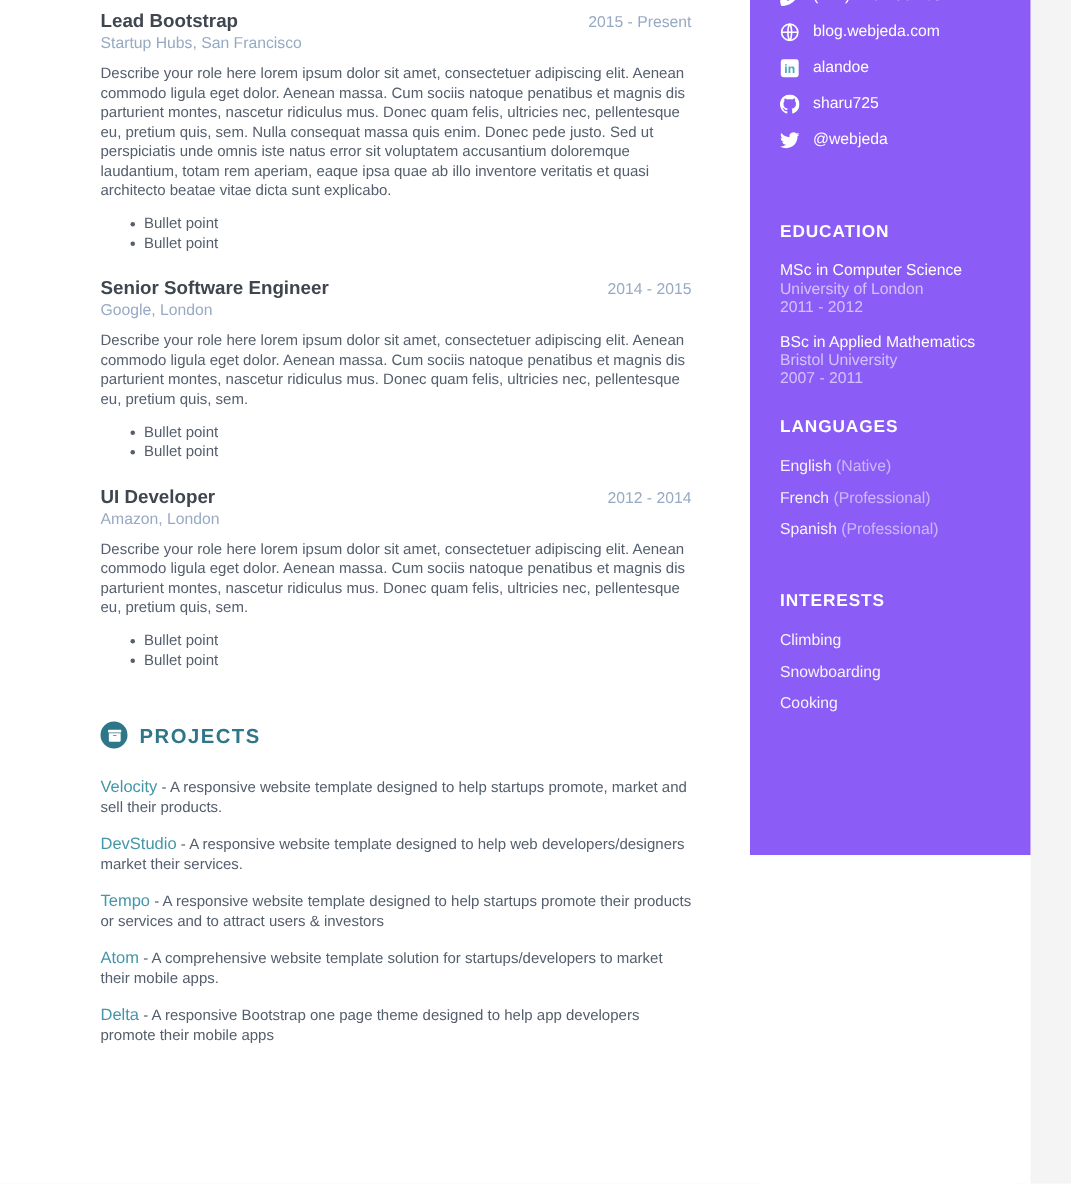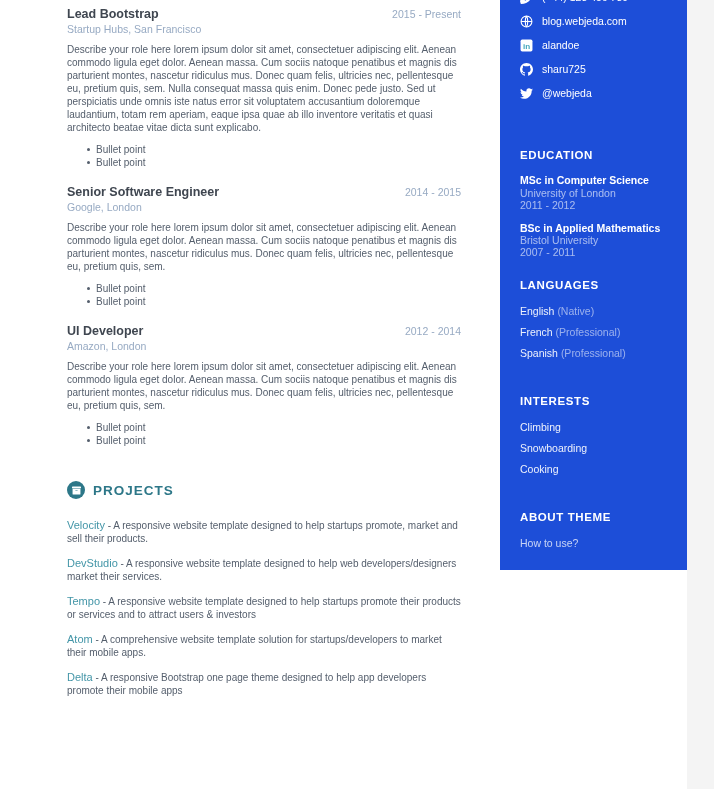--- a/index.html
+++ b/index.html
@@ -30,30 +30,30 @@
   .icon-circle svg { width:9px; height:9px; }
   .section-title { margin:0; font-size:13.5px; font-weight:bold; letter-spacing:1px; color:#2d7788; }
   .section-intro { margin:16px 0 0 0; font-size:10px; line-height:13px; color:#545e6c; }
   .projects-list { margin-top:20px; }
   .project { margin:0 0 12px 0; font-size:10px; line-height:13px; color:#545e6c; }
   .project .proj-name { font-size:11px; color:#4496a8; text-decoration:none; cursor:pointer; }
 
   
   .sidebar {
     position:absolute; left:500px; top:0; width:187px; height:570px;
-    background:#1d4ed8; color:#ffffff; padding:0 20px; overflow:hidden;
+    background:#8b5cf6; color:#ffffff; padding:0 20px; overflow:hidden;
   }
   .contacts { list-style:none; margin:-15px 0 0 0; padding:0; }
   .contacts li { display:flex; align-items:center; height:24px; gap:9px; font-size:10.5px; color:#ffffff; cursor:pointer; }
   .contacts li svg { width:13px; height:13px; flex:0 0 auto; }
   .sb-section h2 { margin:0; font-size:11.5px; font-weight:bold; letter-spacing:0.6px; color:#ffffff; }
   .sb-edu { margin-top:44px; }
   .edu-item { margin-top:13px; }
   .edu-item + .edu-item { margin-top:11px; }
-  .degree { font-size:10.5px; line-height:12.5px; font-weight:bold; color:#ffffff; }
+  .degree { font-size:10.5px; line-height:12.5px; font-weight:normal; color:#ffffff; }
   .sb-meta { font-size:10.5px; line-height:12px; color:rgba(255,255,255,0.62); }
   .sb-lang { margin-top:21px; }
   .sb-list { list-style:none; margin:14px 0 0 0; padding:0; }
   .sb-list li { font-size:10.5px; line-height:12px; margin-bottom:9px; color:rgba(255,255,255,0.92); }
   .lang-level { color:rgba(255,255,255,0.55); }
   .sb-interests { margin-top:36px; }
   .sb-about { margin-top:36px; }
   .about-link { display:inline-block; margin-top:14px; font-size:10.5px; color:rgba(255,255,255,0.75); text-decoration:none; cursor:pointer; }
 </style>
 </head>
@@ -205,19 +205,15 @@
 
     <div class="sb-section sb-interests">
       <h2>INTERESTS</h2>
       <ul class="sb-list">
         <li>Climbing</li>
         <li>Snowboarding</li>
         <li>Cooking</li>
       </ul>
     </div>
 
-    <div class="sb-section sb-about">
-      <h2>ABOUT THEME</h2>
-      <a class="about-link">How to use?</a>
-    </div>
 
   </aside>
 </div>
 
 </body></html>

